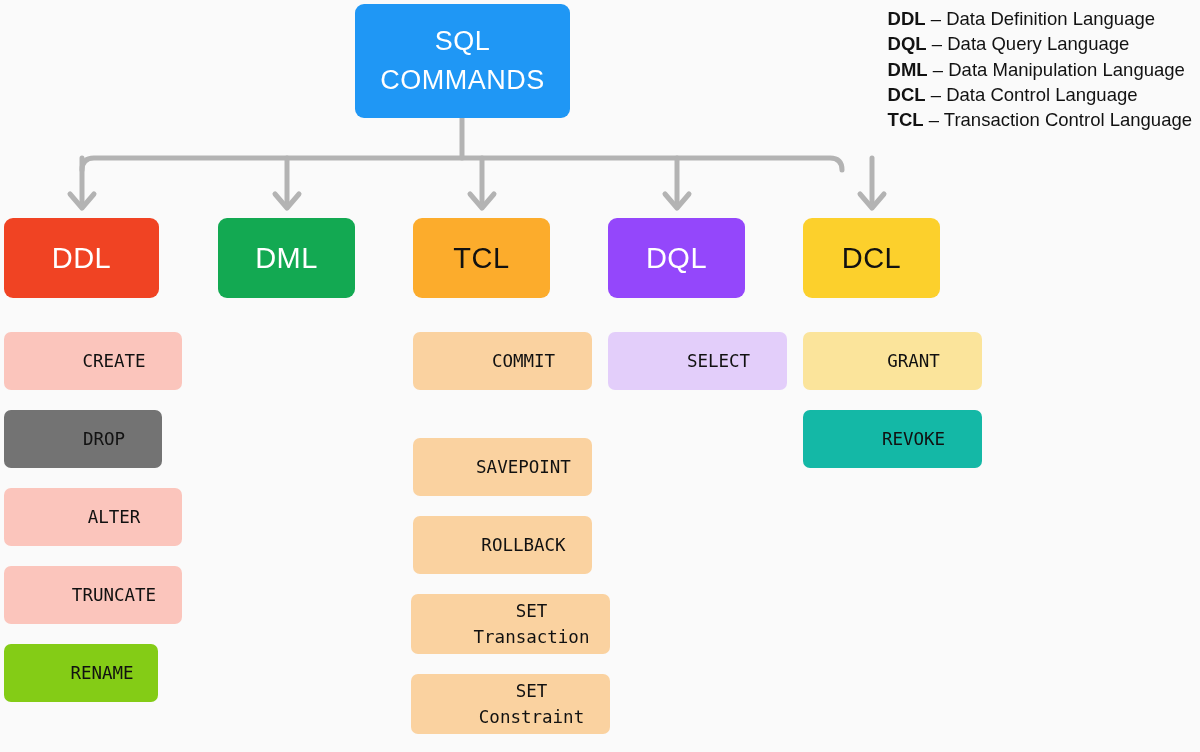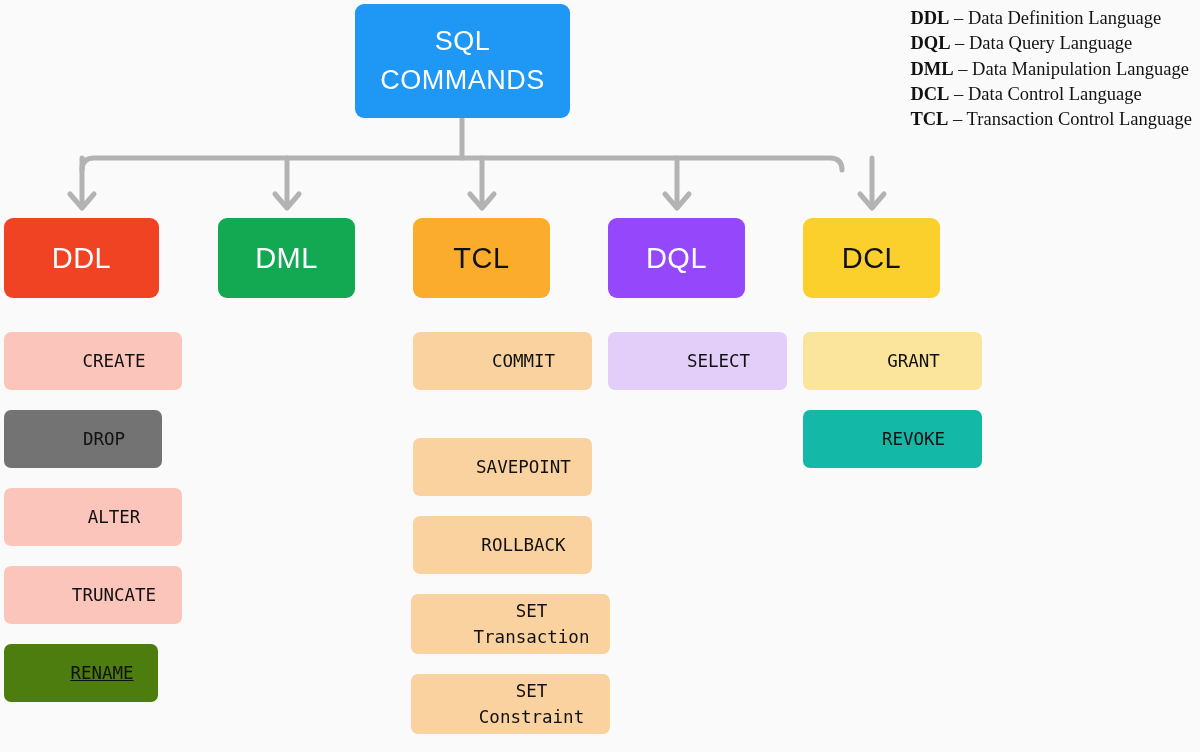--- a/index.html
+++ b/index.html
@@ -29,21 +29,20 @@
   }
 
   
   .legend{
     position:absolute;top:6px;right:8px;
     text-align:left;
     font-size:18.5px;
     line-height:25.3px;
     color:#121212;
     white-space:nowrap;
-    font-family:Liberation Serif, serif;
   }
   .legend-row{display:block;}
   .legend-abbr{font-weight:bold;}
   .legend-dash{font-weight:normal;}
 
   
   .column{position:absolute;top:218px;}
   .cat-header{
     height:80px;
     border-radius:9px;
@@ -115,21 +114,21 @@
           </div>
           <div class="pill" style="background: #737373; color: rgb(17, 17, 17); width: 116px;">
             <span class="ln">DROP</span>
           </div>
           <div class="pill" style="background: rgb(251, 197, 188); color: rgb(17, 17, 17); width: 136px;">
             <span class="ln">ALTER</span>
           </div>
           <div class="pill" style="background: rgb(251, 197, 188); color: rgb(17, 17, 17); width: 136px;">
             <span class="ln">TRUNCATE</span>
           </div>
-          <div class="pill" style="background: #4d7c0f; color: rgb(17, 17, 17); width: 112px; text-decoration: underline;">
+          <div class="pill" style="background: #84cc16; color: rgb(17, 17, 17); width: 112px;">
             <span class="ln">RENAME</span>
           </div>
         </div>
       </div>
       <div class="column" style="left: 218px; width: 137px;">
         <div class="cat-header" style="background: rgb(19, 169, 82); color: rgb(255, 255, 255); width: 137px;">DML</div>
       </div>
       <div class="column" style="left: 413px; width: 137px;">
         <div class="cat-header" style="background: rgb(252, 172, 44); color: rgb(17, 17, 17); width: 137px;">TCL</div>
         <div class="pill-stack">

